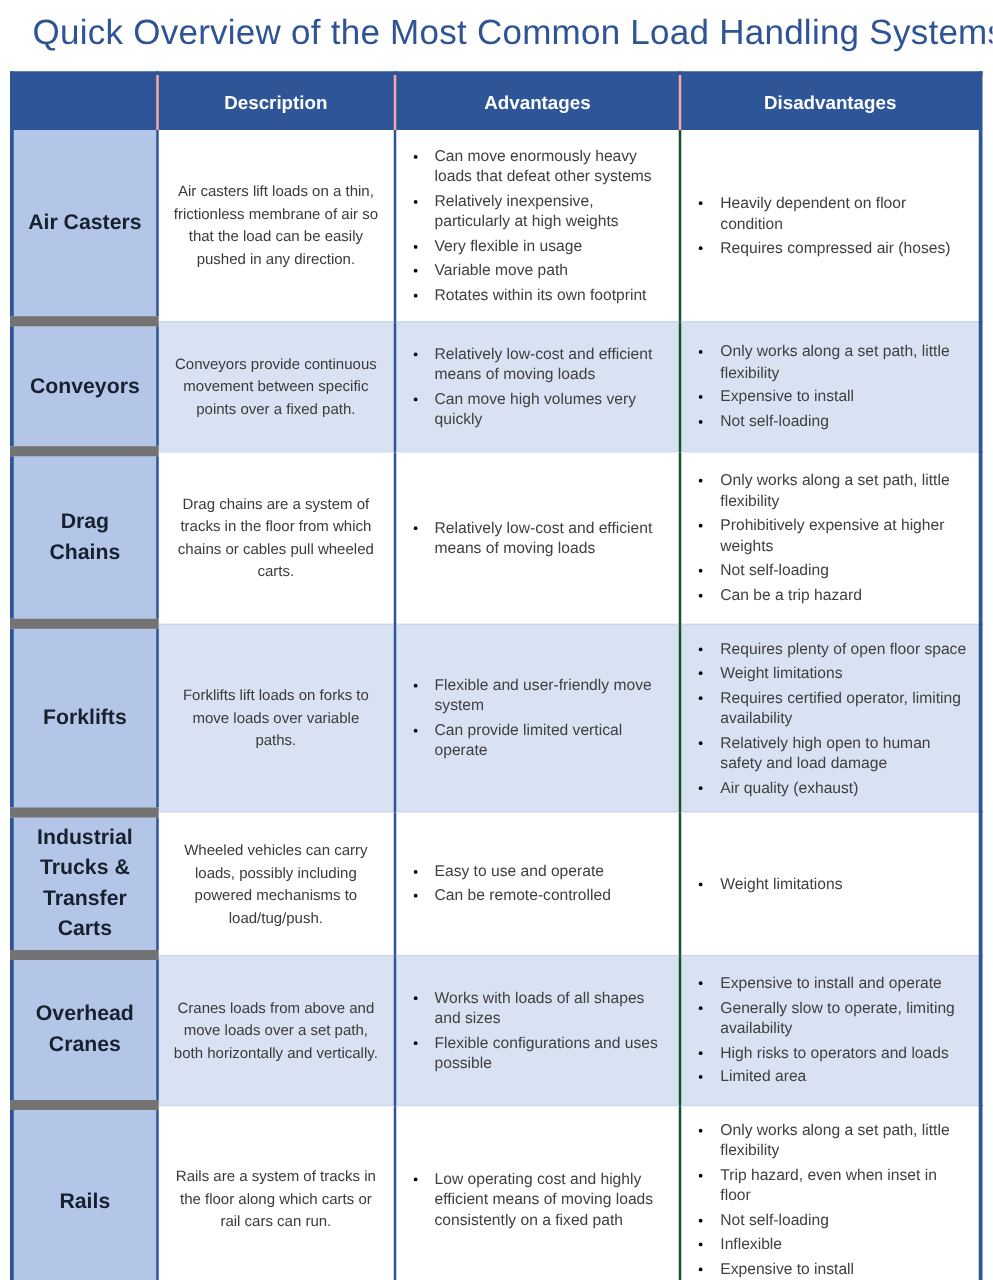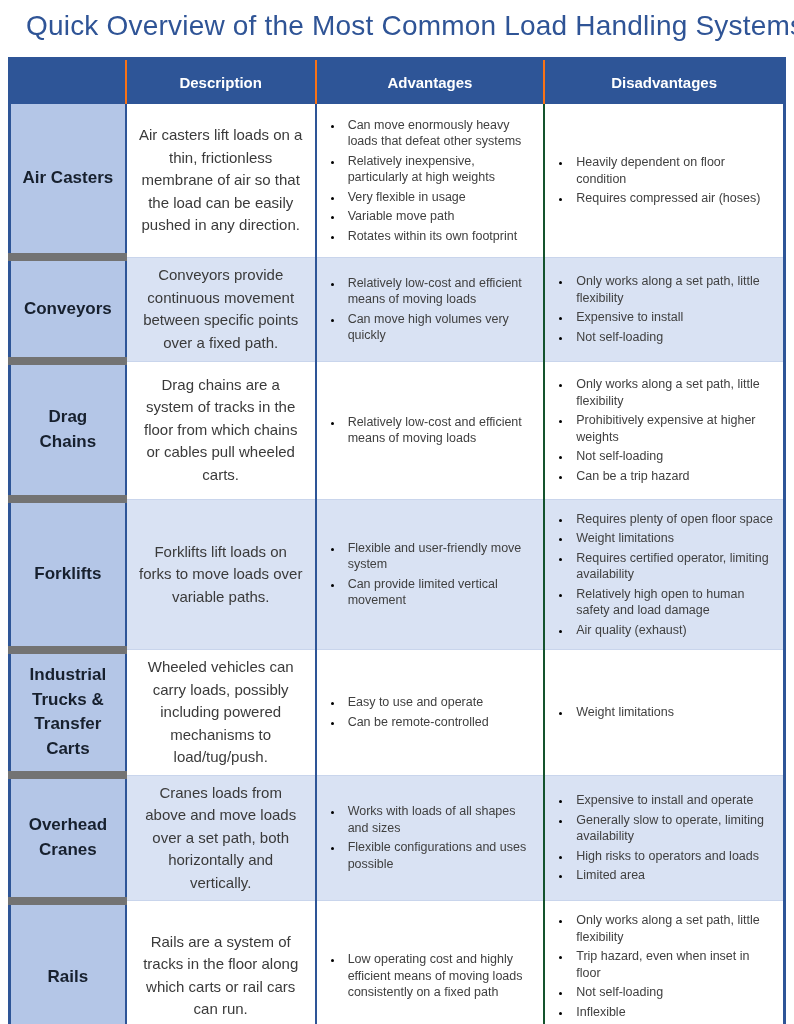--- a/index.html
+++ b/index.html
@@ -36,39 +36,39 @@
   thead th {
     background: #2e5597;
     color: #ffffff;
     font-size: 15px;
     font-weight: 700;
     height: 40px;
     text-align: center;
     vertical-align: middle;
     padding: 2px 4px;
   }
-  thead th + th { border-left: 2px solid #f97316; }
+  thead th + th { border-left: 2px solid #fca5a5; }
 
   tbody td {
     vertical-align: middle;
   }
   td.label-cell {
     background: #b4c6e7;
     font-weight: 700;
     font-size: 17px;
     color: #17202e;
     text-align: center;
     line-height: 1.45;
     padding: 4px 8px;
     border-right: 2px solid #2e5597;
     border-bottom: 8px solid #737373;
   }
   td.desc-cell {
     background: #ffffff;
-    font-size: 15px;
+    font-size: 12px;
     color: #3a3a3a;
     text-align: center;
     line-height: 1.5;
     padding: 6px 12px;
     border-right: 2px solid #2e5597;
     border-bottom: 1px solid #c9d5ec;
   }
   td.adv-cell, td.dis-cell {
     background: #ffffff;
     font-size: 12.5px;
@@ -177,21 +177,21 @@
             <li>Can be a trip hazard</li>
           </ul>
         </td>
     </tr>
     <tr class="shaded">
       <td class="label-cell">Forklifts</td>
       <td class="desc-cell">Forklifts lift loads on forks to move loads over variable paths.</td>
       <td class="adv-cell">
           <ul>
             <li>Flexible and user-friendly move system</li>
-            <li>Can provide limited vertical movement</li>
+            <li>Can provide limited vertical operate</li>
           </ul>
         </td>
       <td class="dis-cell">
           <ul>
             <li>Requires plenty of open floor space</li>
             <li>Weight limitations</li>
             <li>Requires certified operator, limiting availability</li>
             <li>Relatively high open to human safety and load damage</li>
             <li>Air quality (exhaust)</li>
           </ul>

